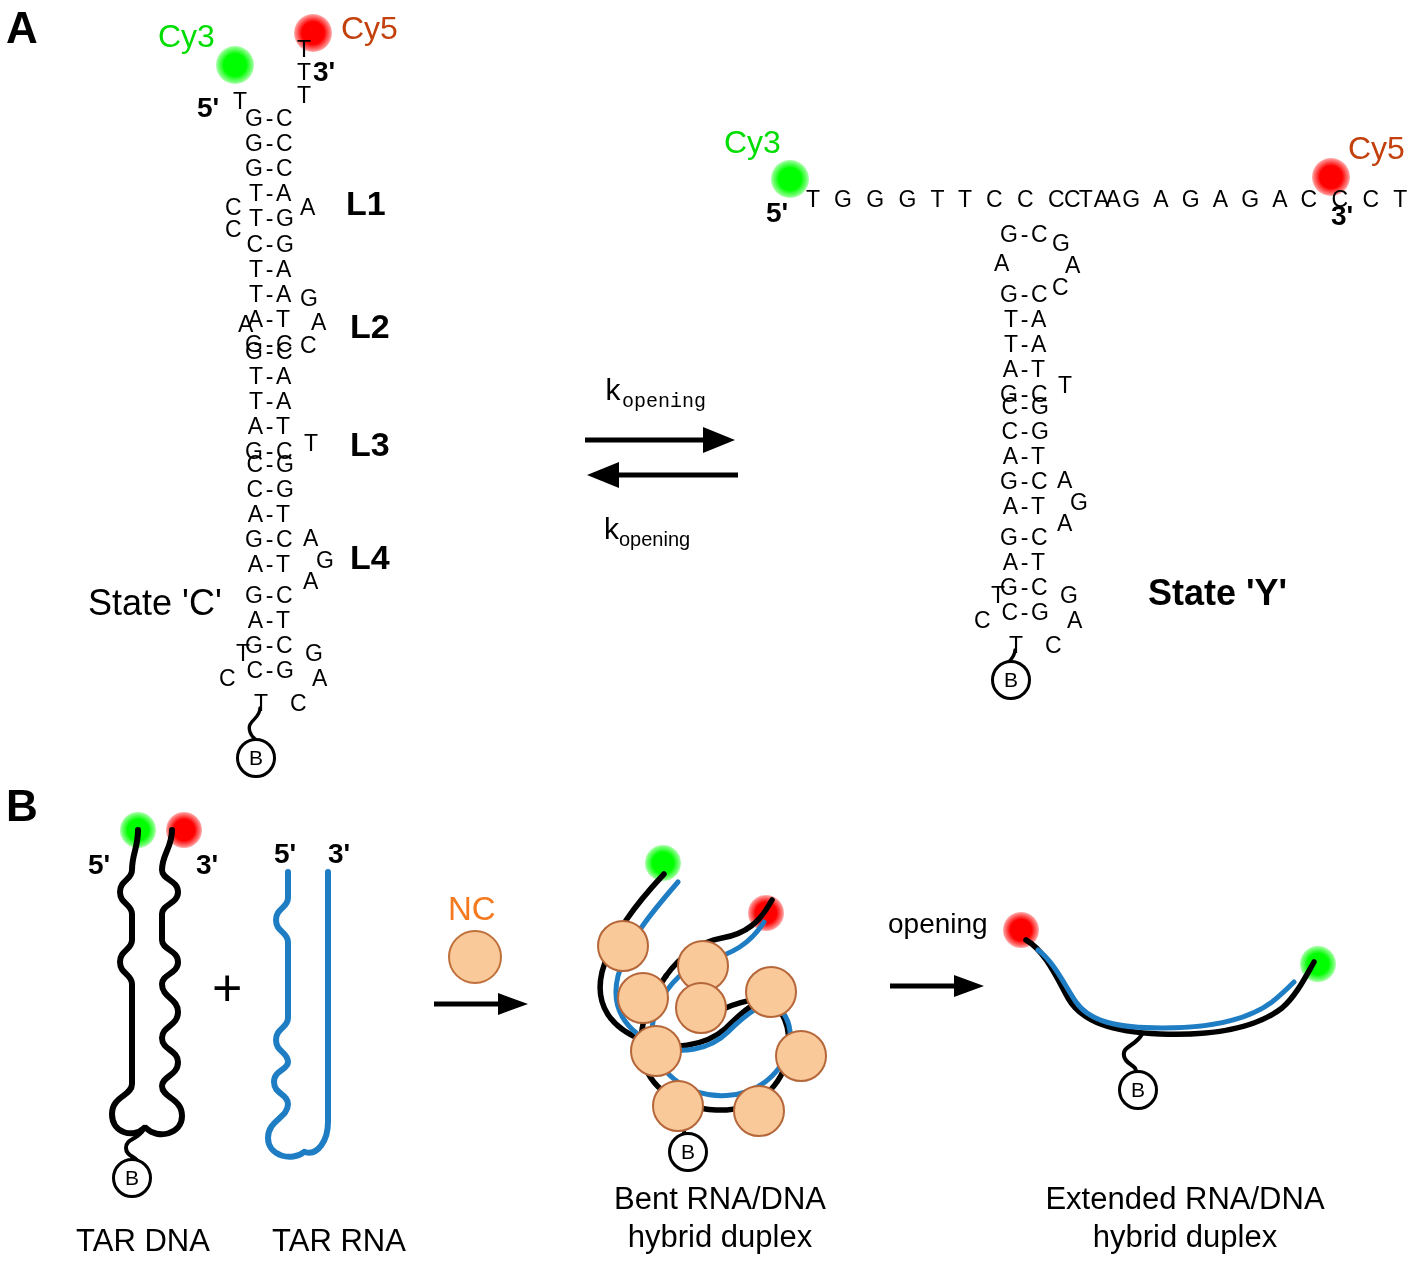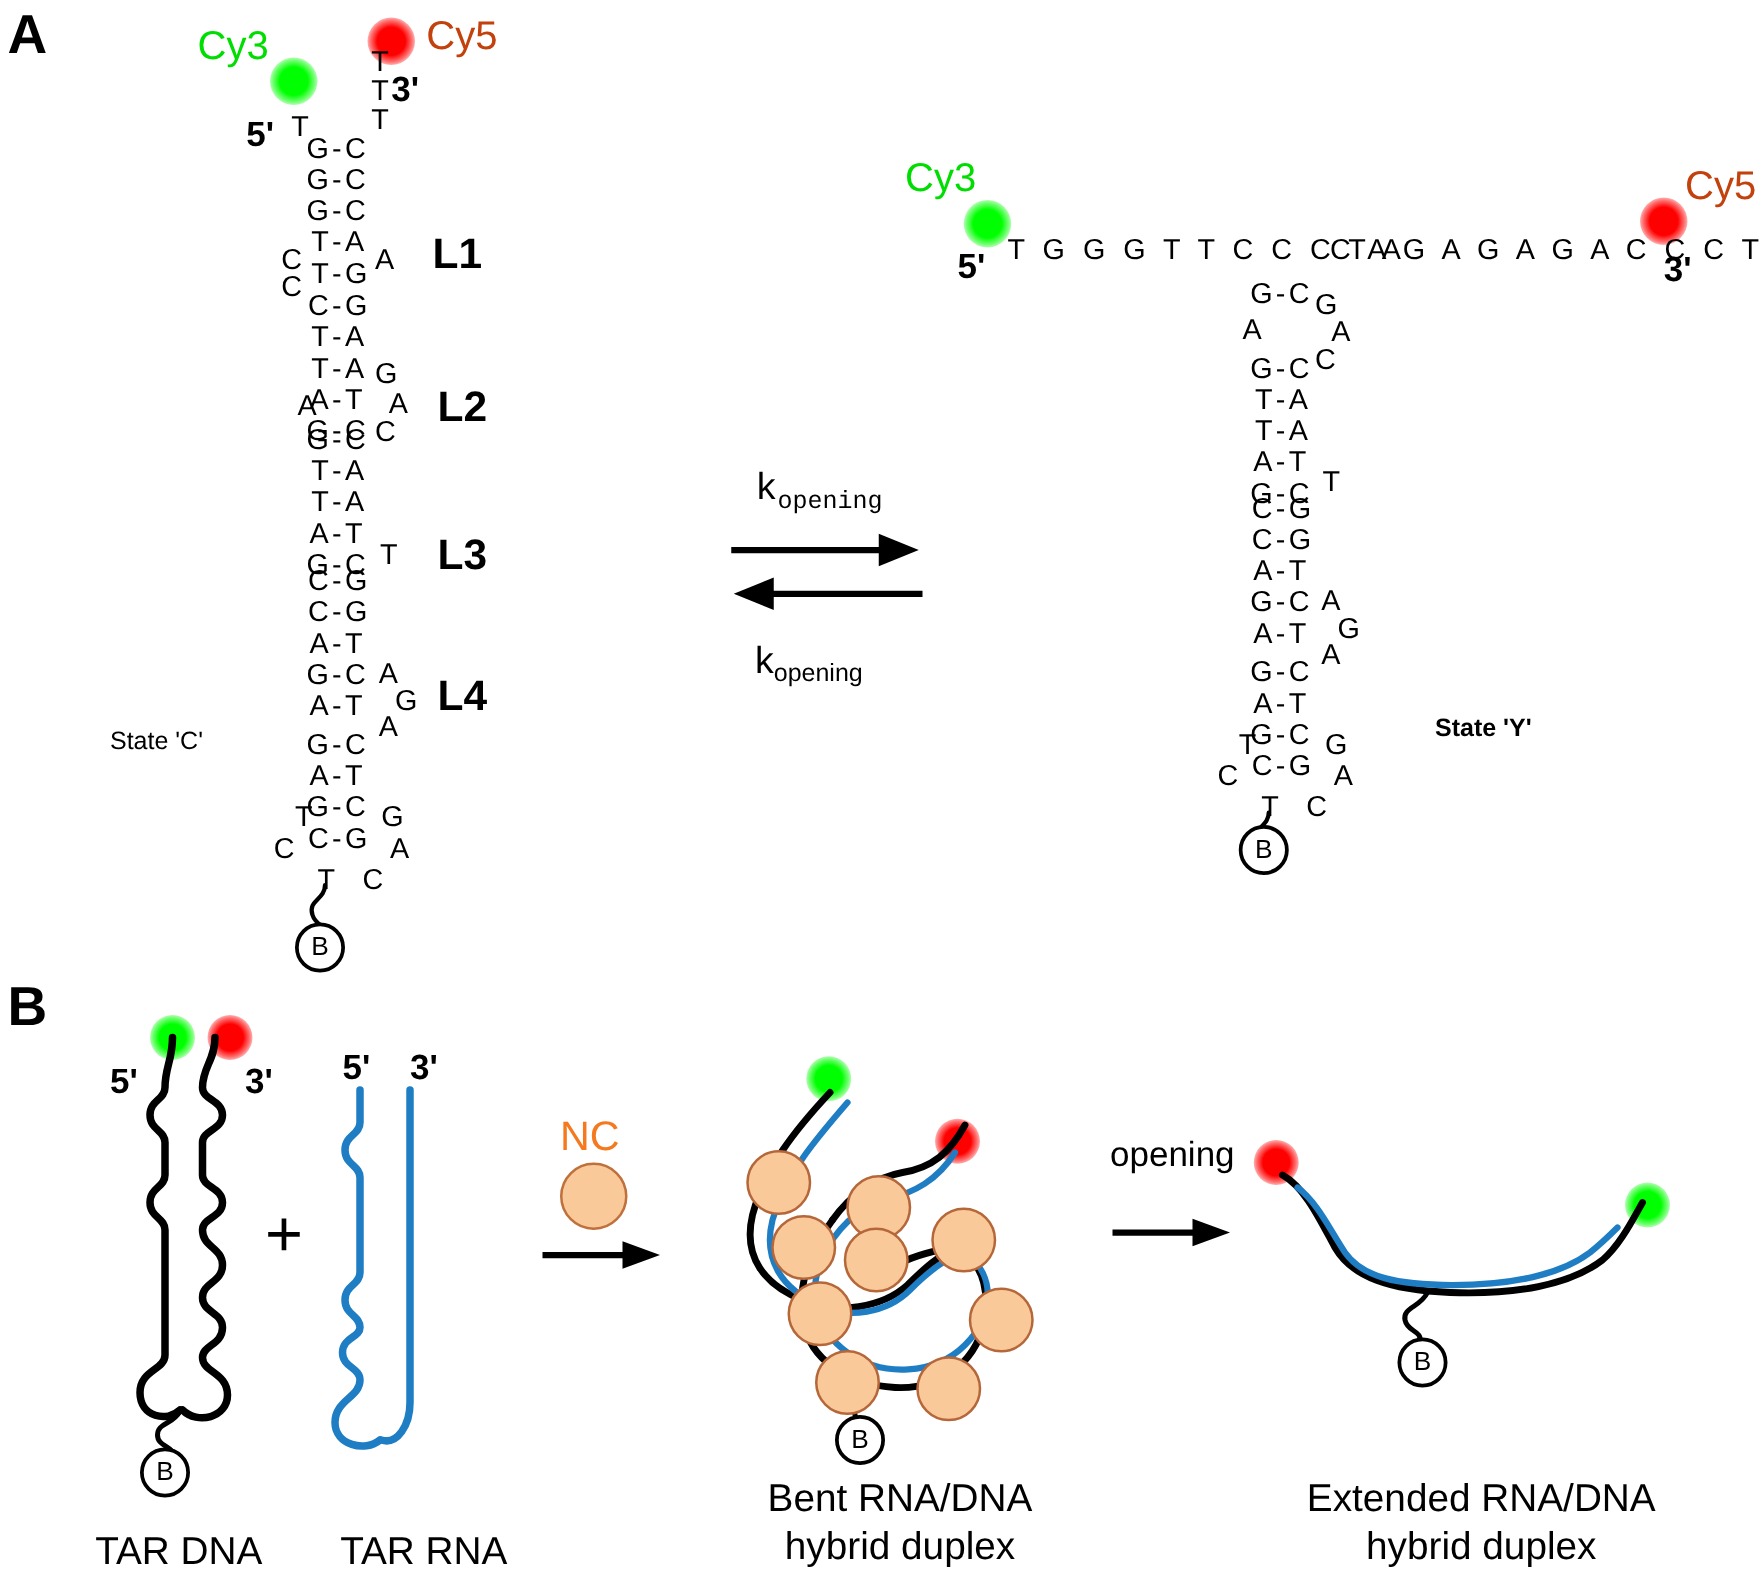--- a/index.html
+++ b/index.html
@@ -14,21 +14,21 @@
   .ladder{position:absolute;display:flex;flex-direction:column;align-items:center;}
   .bp{display:flex;align-items:center;justify-content:center;
       font-size:23px;line-height:25px;letter-spacing:0;height:25px;
       font-family:"Liberation Sans",sans-serif;}
   .bp .lb{width:19px;text-align:right;}
   .bp .dash{width:13px;text-align:center;}
   .bp .rb{width:19px;text-align:left;}
   .loose{position:absolute;font-size:23px;line-height:23px;}
   .lab-big{position:absolute;font-size:34px;font-weight:bold;}
   .end-lab{position:absolute;font-size:28px;font-weight:bold;}
-  .state-lab{position:absolute;font-size:20px;}
+  .state-lab{position:absolute;font-size:36px;}
 
   
   .dye{position:absolute;border-radius:50%;}
   .dye.g{background:radial-gradient(circle at 50% 50%, #0f0 0%, #0f0 42%, rgba(0,255,0,.55) 62%, rgba(0,255,0,0) 82%);}
   .dye.r{background:radial-gradient(circle at 50% 50%, #f00 0%, #f00 42%, rgba(255,0,0,.55) 62%, rgba(255,0,0,0) 82%);}
   .dye-txt{position:absolute;font-size:32px;font-weight:normal;}
   .dye-txt.g{color:#00dd00;}
   .dye-txt.r{color:#c2410c;}
 
   

